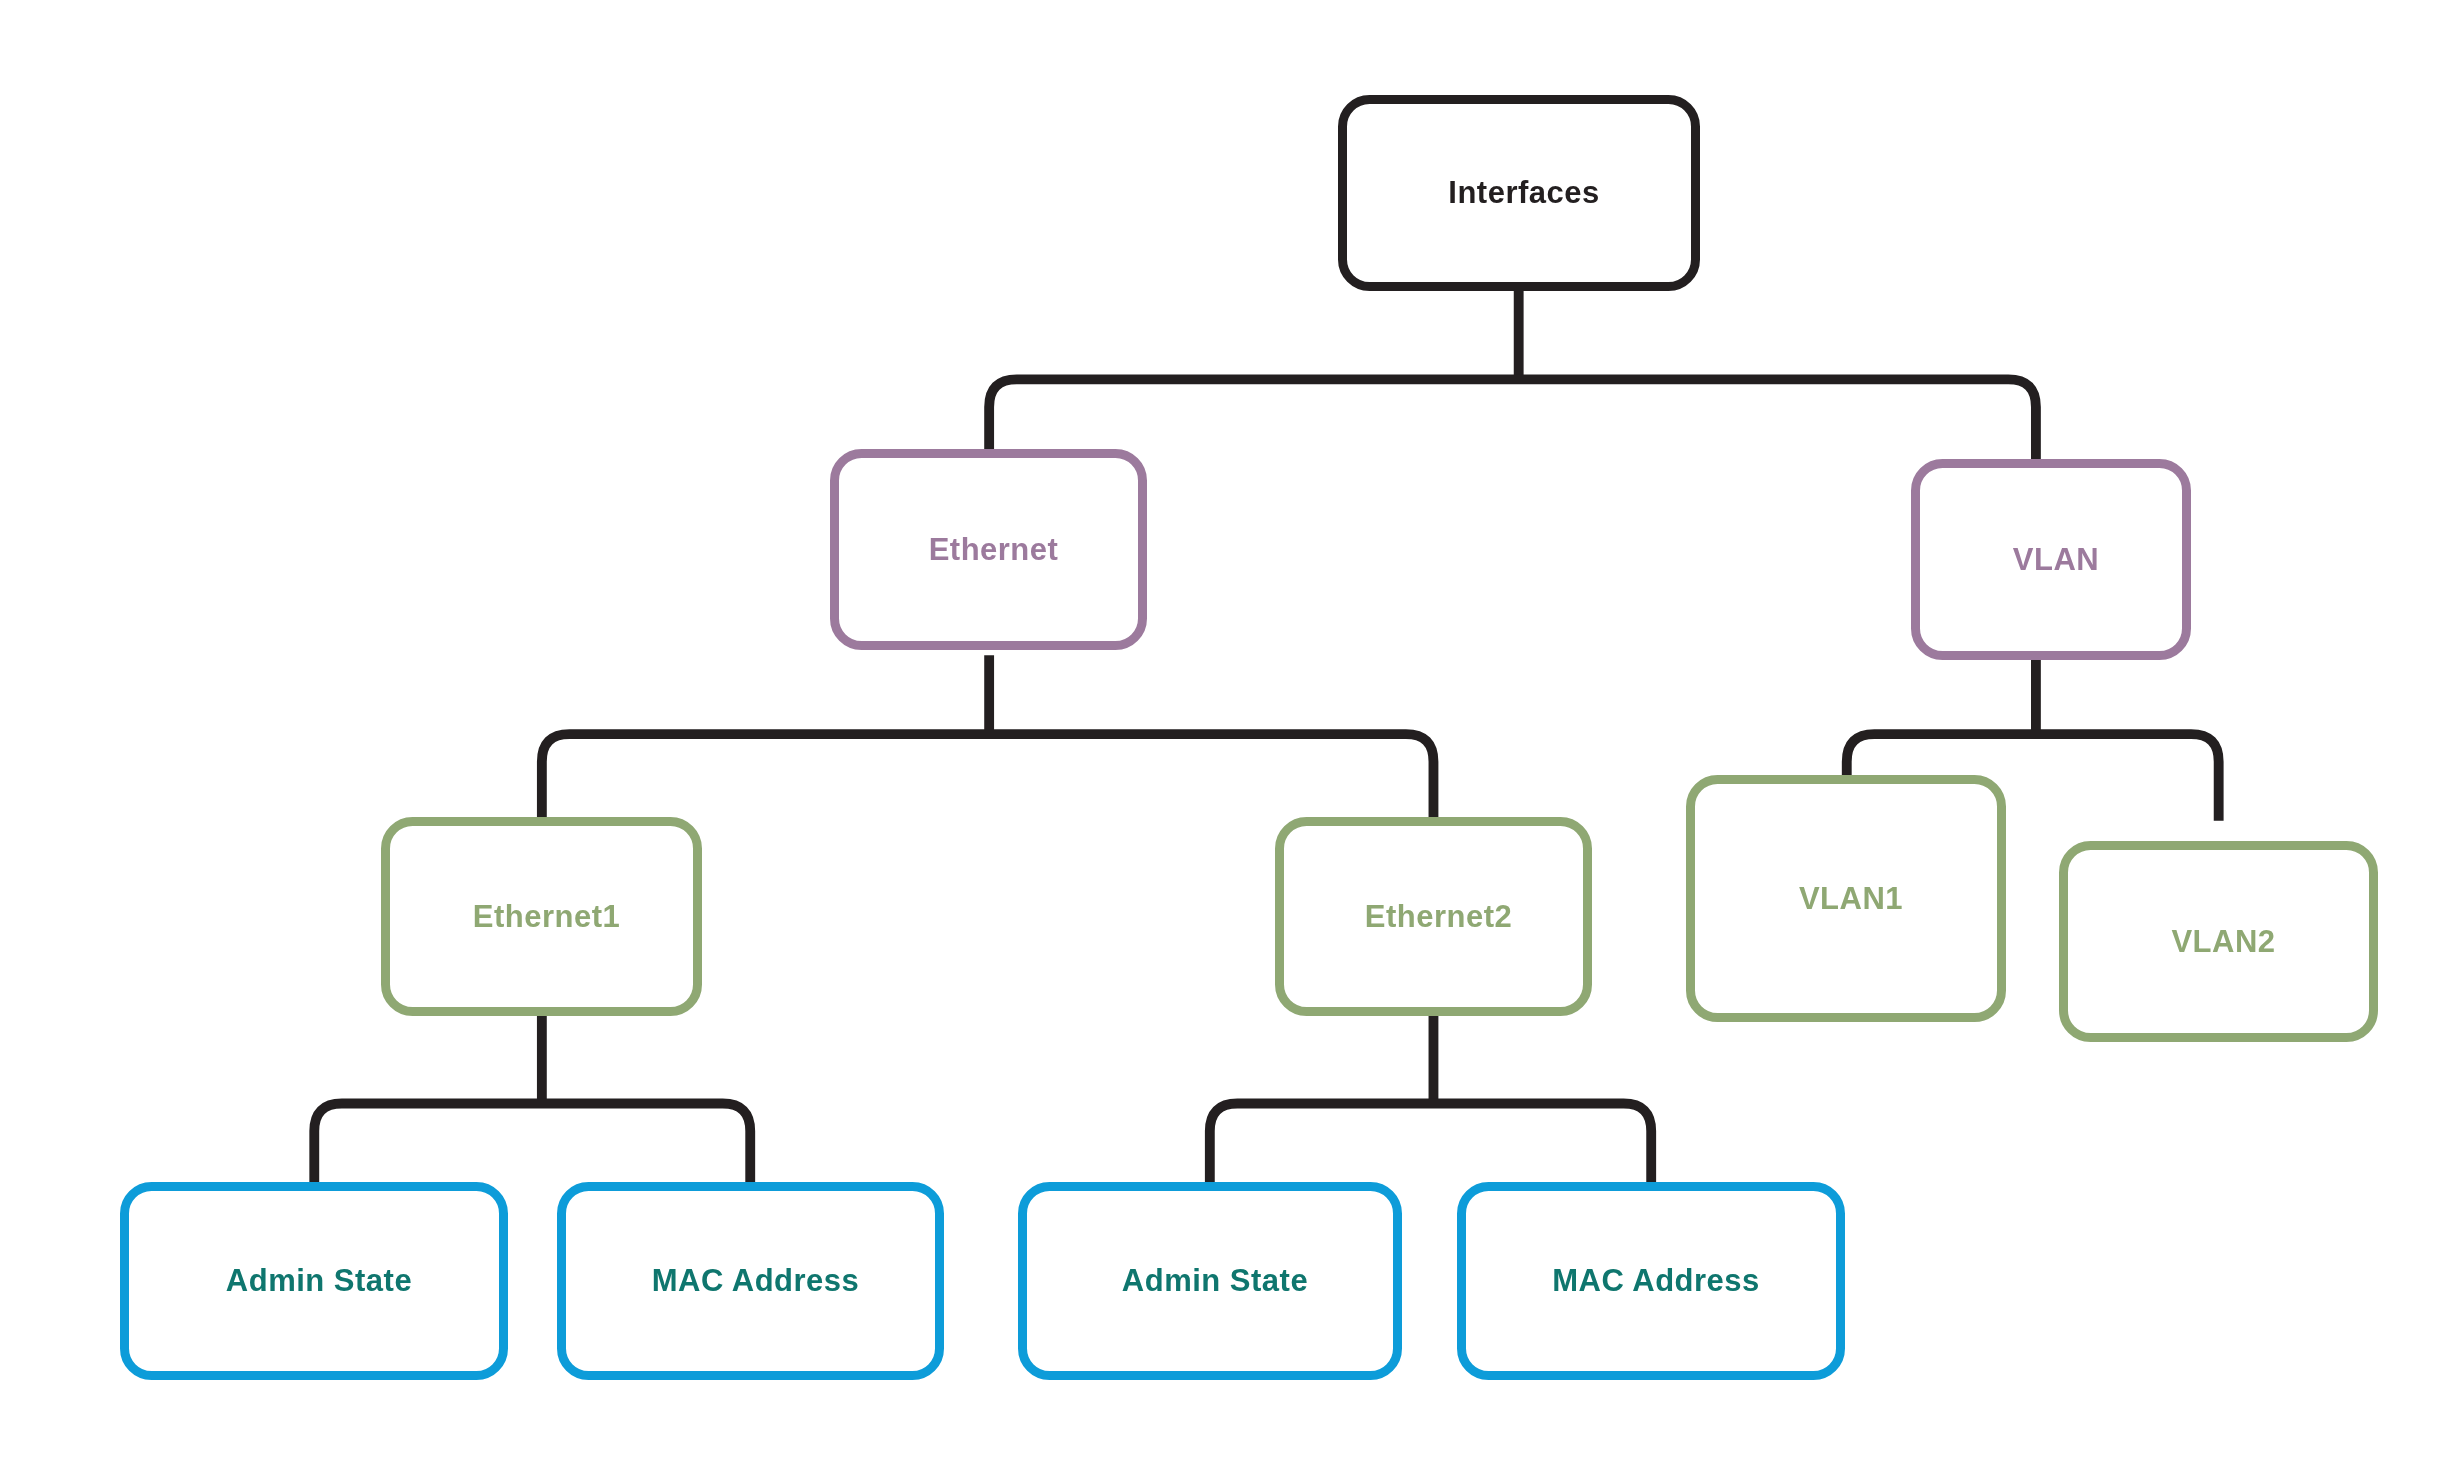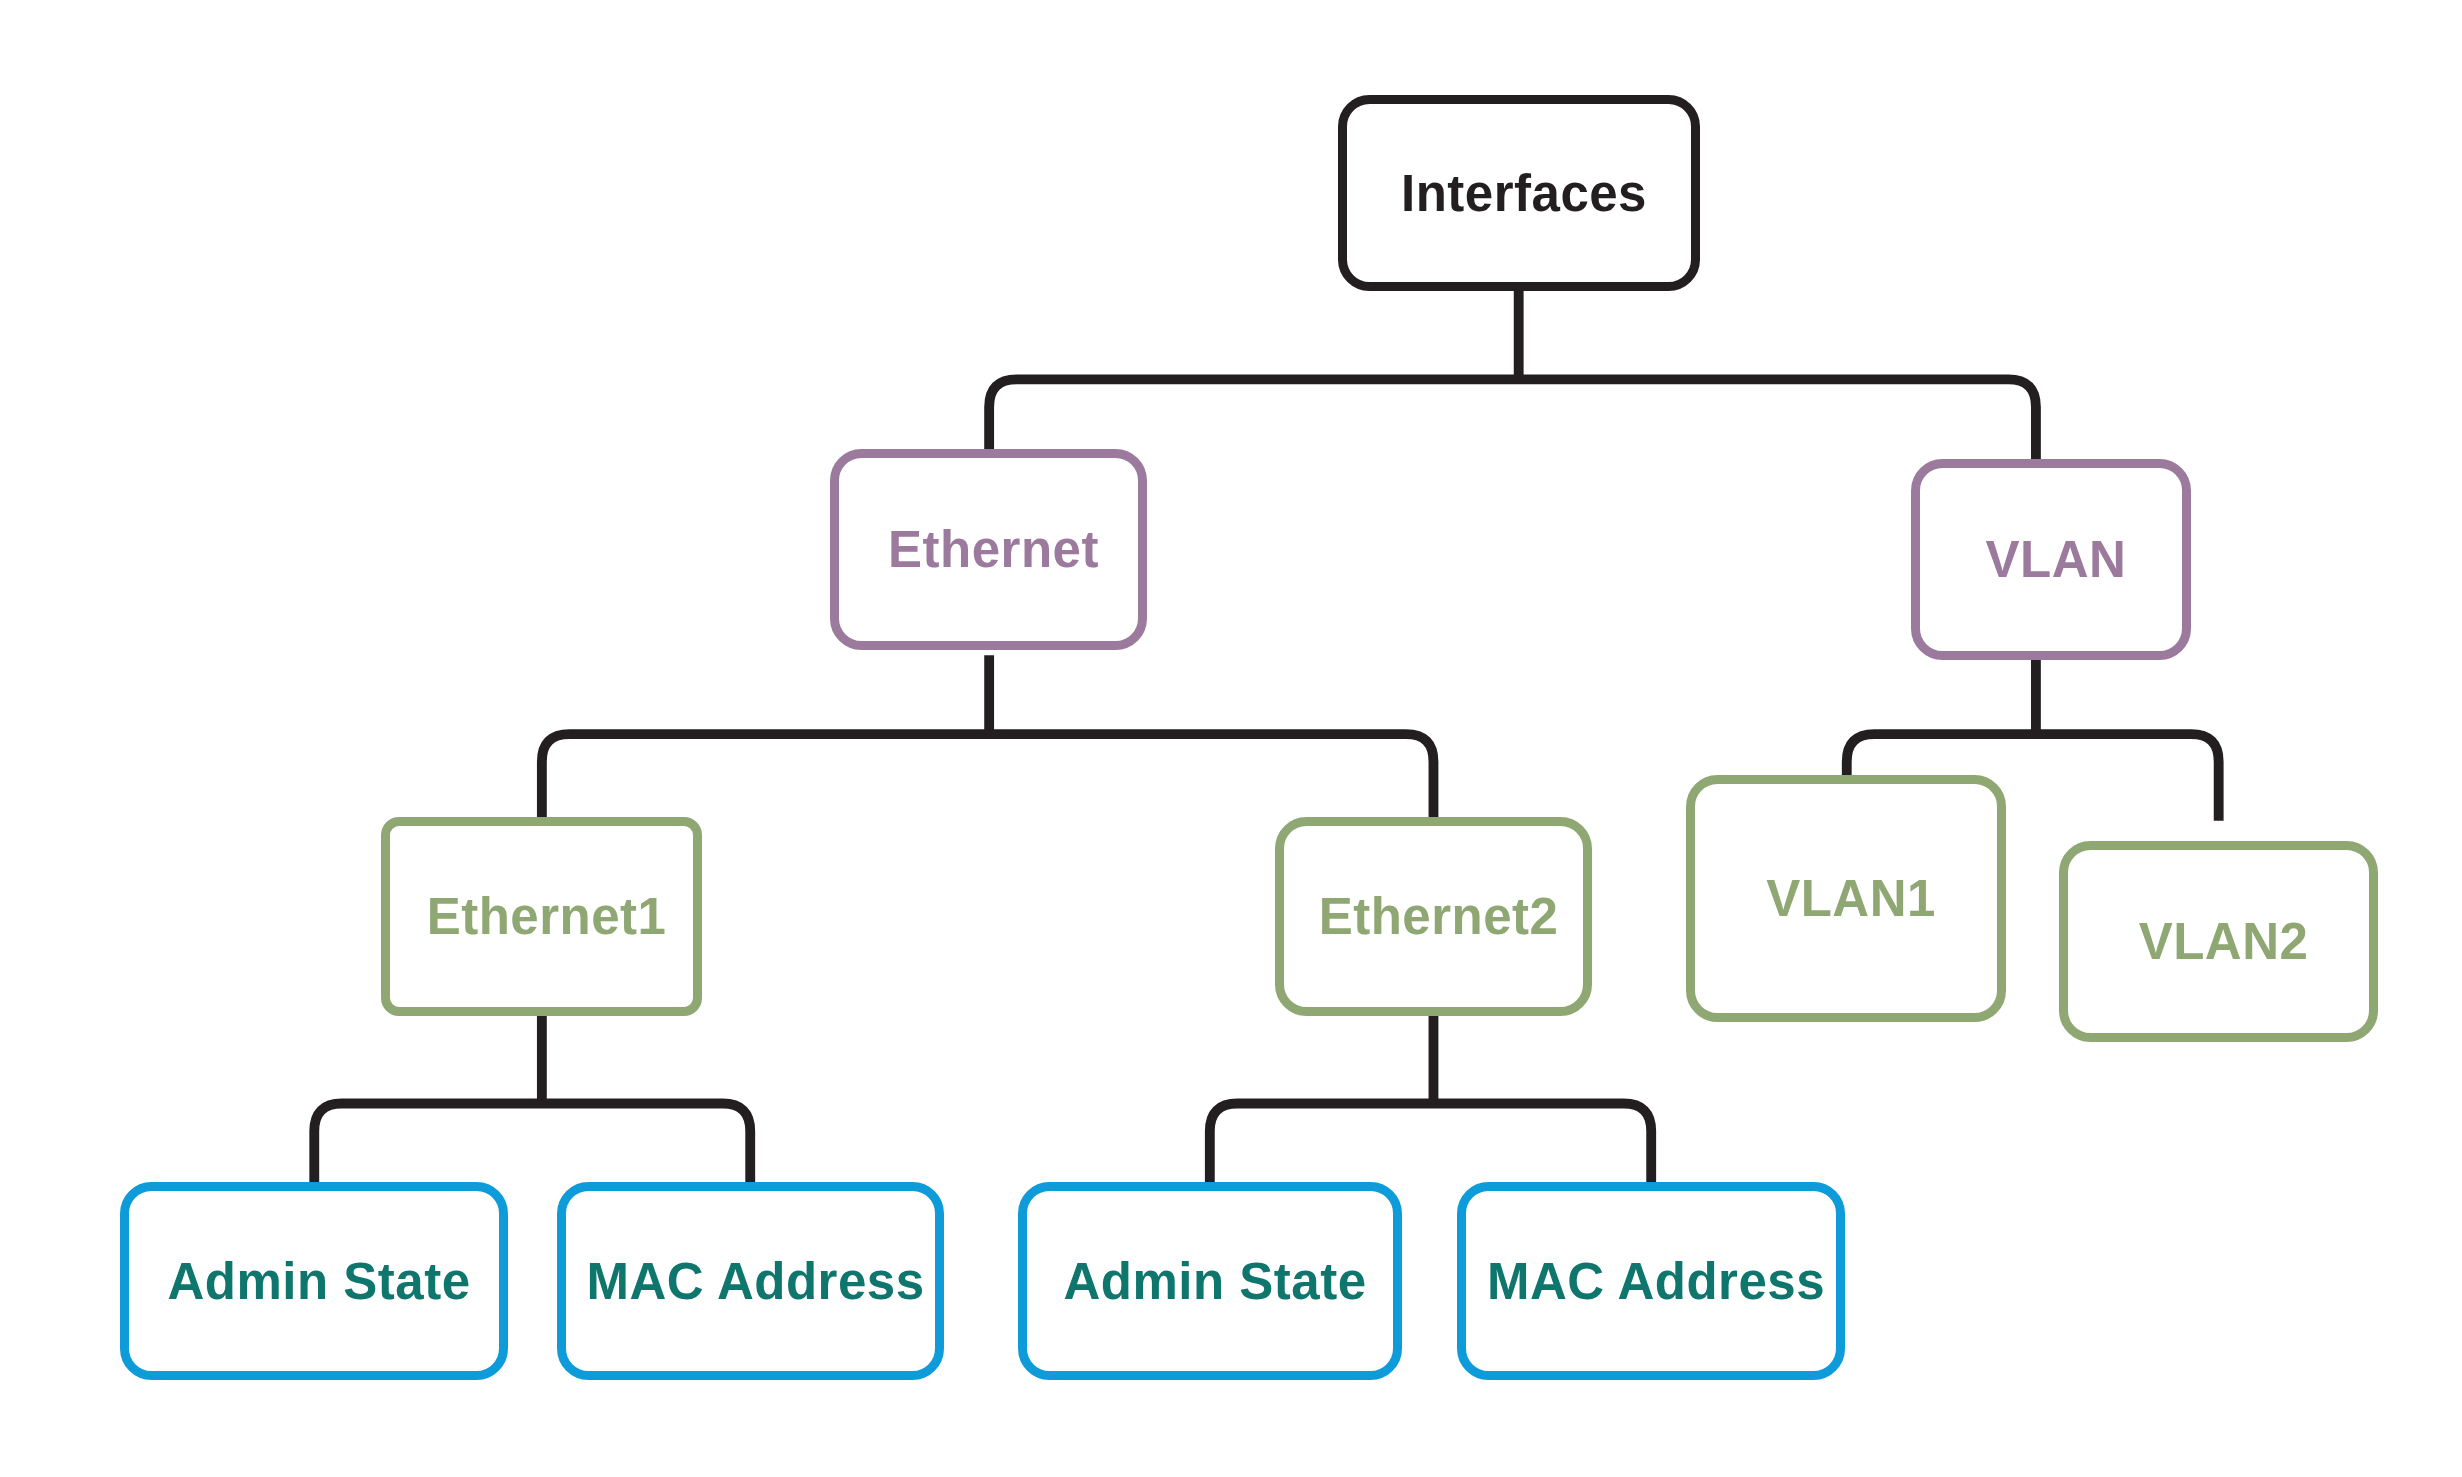--- a/index.html
+++ b/index.html
@@ -31,35 +31,35 @@
     position: absolute;
     box-sizing: border-box;
     background: #ffffff;
     border: 9.9px solid #231f20;
     border-radius: 31.5px;
     display: flex;
     align-items: center;
     justify-content: center;
     text-align: center;
     font-weight: bold;
-    font-size: 51px;
+    font-size: 31px;
     letter-spacing: 0.5px;
     color: #231f20;
     padding-left: 10px;
   }
   .lvl-root   { border-color: #231f20; color: #231f20; }
   .lvl-branch { border-color: #9c7a9d; color: #9c7a9d; }
   .lvl-sub    { border-color: #8fa873; color: #8fa873; }
   .lvl-leaf   { border-color: #0d9cd9; color: #0f766e; }
 
   
   #node-interfaces { left: 1338px; top:   95px; width: 362px; height: 196px; }
   #node-ethernet   { left:  830px; top:  449px; width: 317px; height: 201px; }
   #node-vlan       { left: 1911px; top:  459px; width: 280px; height: 201px; }
-  #node-ethernet1  { left:  381px; top:  817px; width: 321px; height: 199px; border-radius: 18px; }
+  #node-ethernet1  { left:  381px; top:  817px; width: 321px; height: 199px; }
   #node-ethernet2  { left: 1275px; top:  817px; width: 317px; height: 199px; }
   #node-vlan1      { left: 1686px; top:  775px; width: 320px; height: 247px; }
   #node-vlan2      { left: 2059px; top:  817px; width: 319px; height: 201px; margin-top: 24px; }
   #node-eth1-admin { left:  120px; top: 1182px; width: 388px; height: 198px; }
   #node-eth1-mac   { left:  557px; top: 1182px; width: 387px; height: 198px; }
   #node-eth2-admin { left: 1018px; top: 1182px; width: 384px; height: 198px; }
   #node-eth2-mac   { left: 1457px; top: 1182px; width: 388px; height: 198px; }
 </style>
 </head>
 <body>

